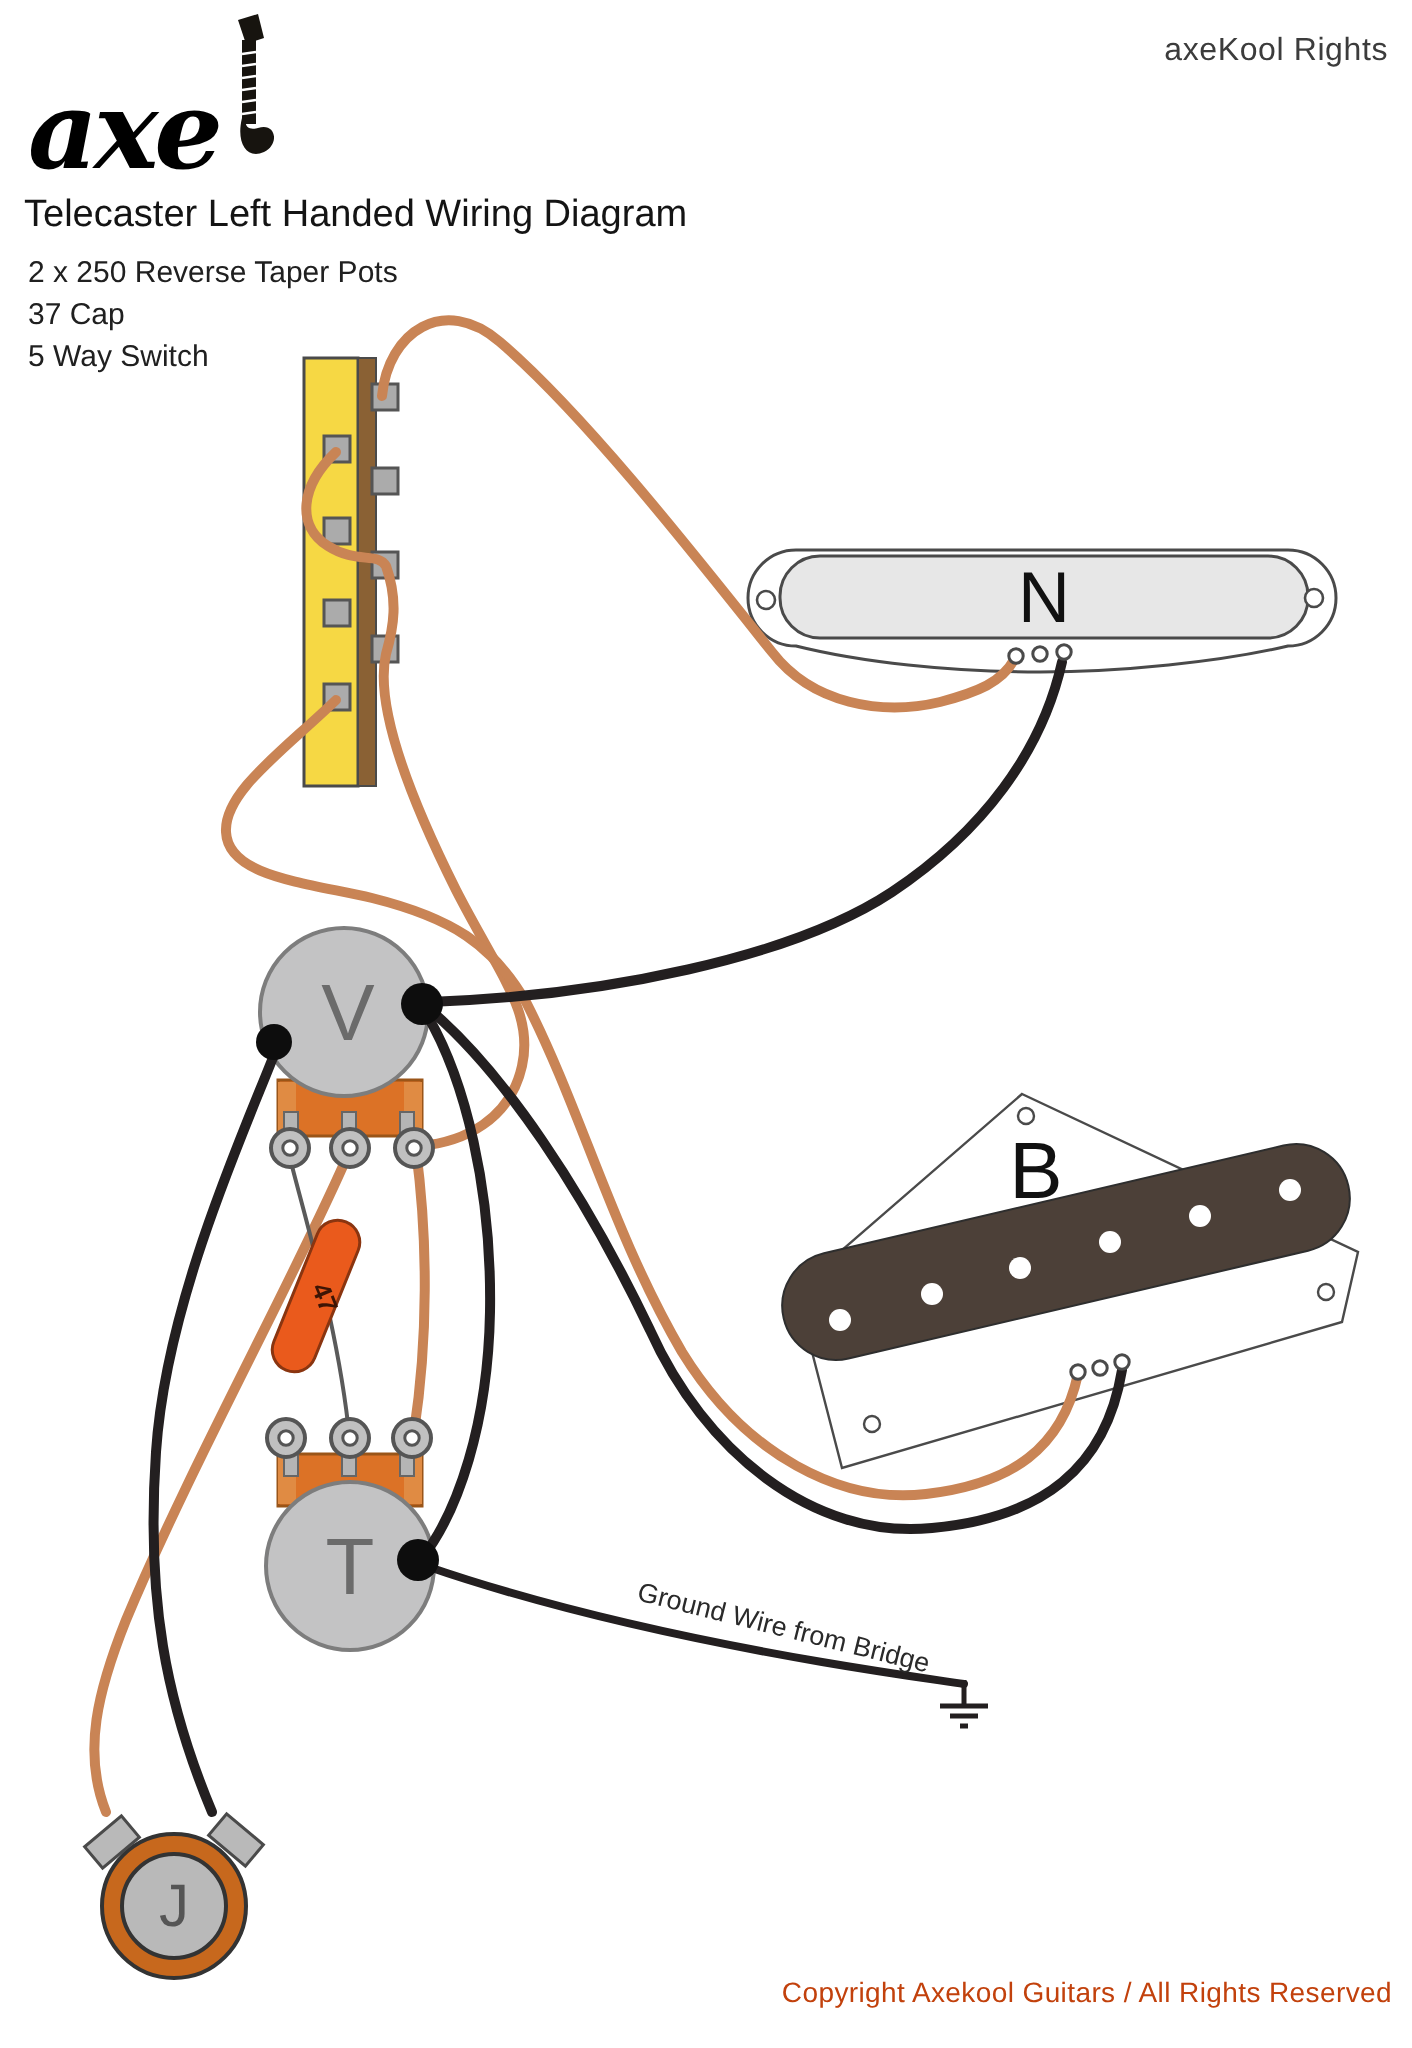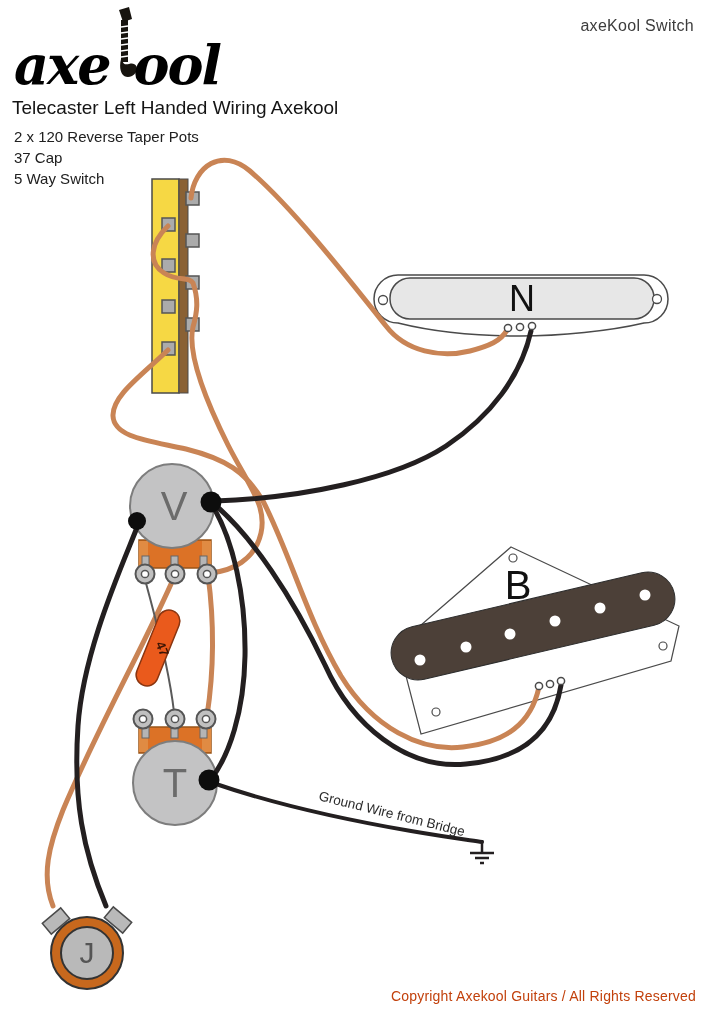--- a/index.html
+++ b/index.html
@@ -42,31 +42,30 @@
         <line x1="14" y1="20" x2="21" y2="19"></line>
           <line x1="14" y1="26" x2="21" y2="25"></line>
         <line x1="14" y1="32" x2="21" y2="31"></line>
           <line x1="14" y1="38" x2="21" y2="37"></line>
         <line x1="14" y1="44" x2="21" y2="43"></line>
           <line x1="14" y1="50" x2="21" y2="49"></line>
       </g>
       <path d="M 14 52 C 11 64 16 73 25 69 C 33 65 31 54 22 57 C 18 58 15 57 16 52 Z" fill="#17140f"></path>
     </svg>
   </span>
-  <span>ool</span>
 </div>
 
 <div class="company">
-  <div>axeKool Switch</div>
+  <div>axeKool Rights</div>
 </div>
 
-<div class="title">Telecaster Left Handed Wiring Axekool</div>
+<div class="title">Telecaster Left Handed Wiring Diagram</div>
 
 <div class="specs">
-  <div>2 x 120 Reverse Taper Pots</div>
+  <div>2 x 250 Reverse Taper Pots</div>
   <div>37 Cap</div>
   <div>5 Way Switch</div>
 </div>
 
 <svg class="diagram" width="706" height="1024" viewBox="0 0 706 1024">
 
   <g>
     <rect x="152" y="179" width="27" height="214" stroke="#4a4a4a" stroke-width="1.5" fill="#f6d844"></rect>
     <rect x="179" y="179" width="9" height="214" stroke="#4a4a4a" stroke-width="1" fill="#8a6134"></rect>
     <g stroke="#555" stroke-width="1.5" fill="#ababab">

